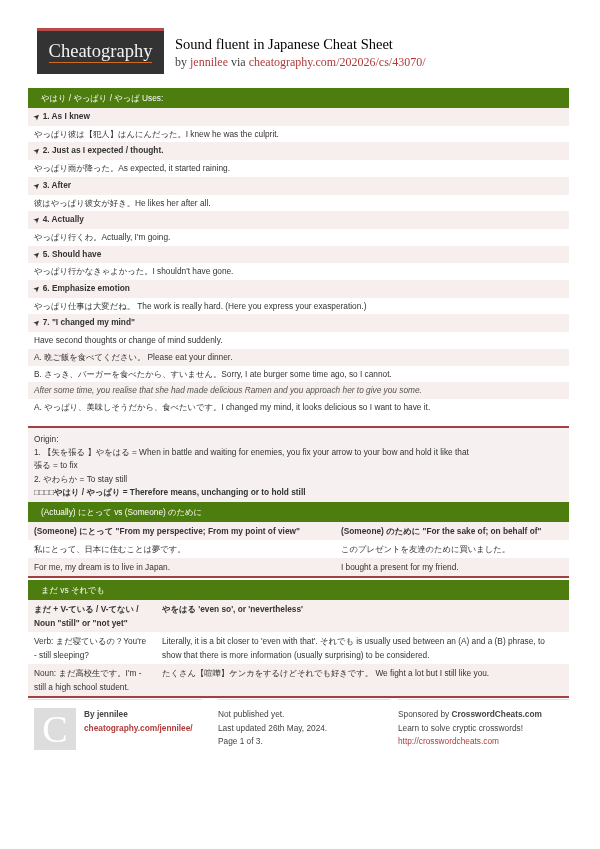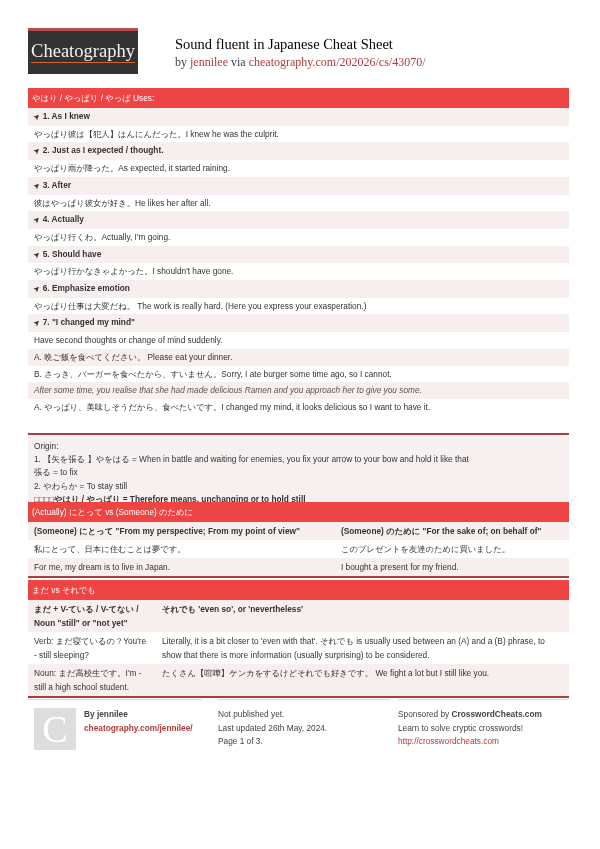--- a/index.html
+++ b/index.html
@@ -1,32 +1,32 @@
 <!DOCTYPE html>
 <html><head>
 <meta charset="utf-8">
 <style>
   html, body { margin:0; padding:0; background:#fff; }
   body { width:600px; height:849px; position:relative; font-family:"Liberation Sans", "DejaVu Sans", sans-serif; color:#333; overflow:hidden; }
-  .logo { position:absolute; left:28px; top:28px; width:110px; height:46px; background:#333; border-top:3px solid #b74a4a; box-sizing:border-box; display:flex; align-items:center; justify-content:center; }
+  .logo { position:absolute; left:37px; top:28px; width:127px; height:46px; background:#333; border-top:3px solid #b74a4a; box-sizing:border-box; display:flex; align-items:center; justify-content:center; }
   .logo span { font-family:"Liberation Serif", "DejaVu Serif", serif; color:#f2f2f2; font-size:18.5px; border-bottom:1.5px solid #d2691e; line-height:19px; padding-bottom:1px; }
   .title-block { position:absolute; left:175px; top:36px; }
   .title { font-family:"Liberation Serif","DejaVu Serif",serif; font-size:14.5px; color:#000000; }
   .byline { font-family:"Liberation Serif","DejaVu Serif",serif; font-size:12px; color:#444; margin-top:2px; }
   .byline a { color:#b03a3a; text-decoration:none; }
   .sheet { position:absolute; left:28px; width:541px; font-size:8.3px; }
-  .sec-h { background:#ef4444; color:#fff; font-weight:normal; padding:0 4px; height:20px; line-height:20px; font-size:8.3px; }
+  .sec-h { background:#4d7c0f; color:#fff; font-weight:normal; padding:0 13px; height:20px; line-height:20px; font-size:8.3px; }
   .row { padding:0 6px; min-height:16.7px; line-height:16.7px; }
   .odd { background:#f7eeee; }
   .even { background:#fff; }
   .bold { font-weight:bold; color:#333; }
   .italic { font-style:italic; color:#555; }
   .arrow { display:inline-block; margin-right:2px; font-size:8px; }
   .bottom-rule { border-bottom:2px solid #a34141; }
-  .origin { background:#f6f0f0; padding:5px 6px 3px; line-height:13.3px; border-top:2px solid #a34141; border-bottom:2px solid #a34141; margin-top:17px;}
+  .origin { background:#f6f0f0; padding:5px 6px 3px; line-height:13.3px; border-top:2px solid #a34141; border-bottom:2px solid #a34141; margin-top:10px;}
   .tbl { display:grid; }
   .cell { padding:2px 6px; line-height:14px; }
   .footer { position:absolute; top:699px; left:28px; width:541px; font-size:8.3px; color:#444; }
   .fcol { position:absolute; top:0; border-top:1px solid #ddd; padding-top:8px; line-height:13.5px; }
   .fcol a { color:#b03a3a; text-decoration:none; }
   .avatar { position:absolute; left:6px; top:8px; width:42px; height:42px; background:#ddd; color:#fff; font-family:"Liberation Serif","DejaVu Serif",serif; font-size:38px; text-align:center; line-height:42px; }
 </style>
 </head>
 <body>
 
@@ -83,21 +83,21 @@
     <div class="cell even">このプレゼントを友達のために買いました。</div>
     <div class="cell odd">For me, my dream is to live in Japan.</div>
     <div class="cell odd">I bought a present for my friend.</div>
   </div>
 </div>
 
 <div class="sheet" style="top:580px;">
   <div class="sec-h">まだ vs それでも</div>
   <div class="tbl bottom-rule" style="grid-template-columns:128px 413px;">
     <div class="cell odd bold">まだ + V-ている / V-てない / Noun "still" or "not yet"</div>
-    <div class="cell odd bold">それでも 'even so', or 'nevertheless'</div>
+    <div class="cell odd bold">やをはる 'even so', or 'nevertheless'</div>
     <div class="cell even">Verb: まだ寝ているの？You're - still sleeping?</div>
     <div class="cell even">Literally, it is a bit closer to 'even with that'. それでも is usually used between an (A) and a (B) phrase, to show that there is more information (usually surprising) to be considered.</div>
     <div class="cell odd">Noun: まだ高校生です。I'm - still a high school student.</div>
     <div class="cell odd">たくさん【喧嘩】ケンカをするけどそれでも好きです。 We fight a lot but I still like you.</div>
   </div>
 </div>
 
 <div class="footer">
   <div class="fcol" style="left:0; width:174px; height:60px;">
     <div class="avatar">C</div>

